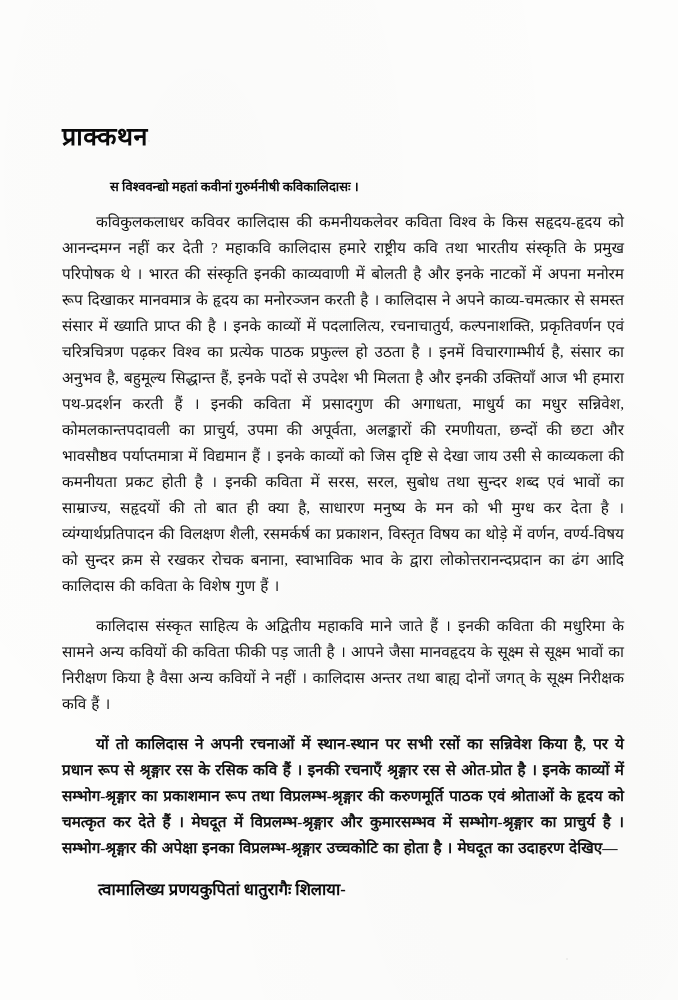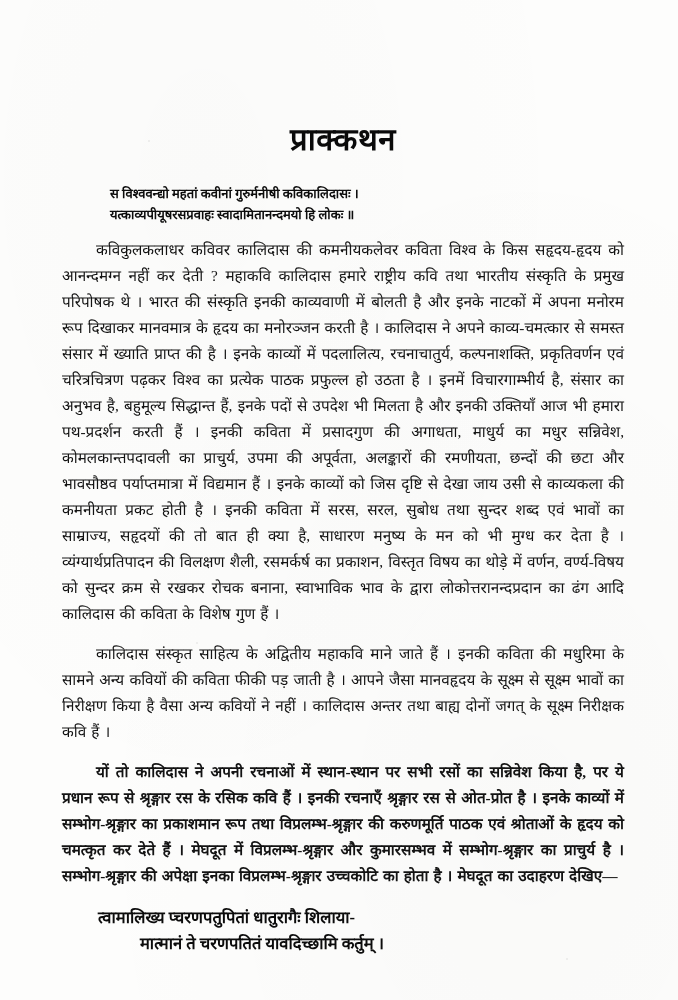--- a/index.html
+++ b/index.html
@@ -28,23 +28,22 @@
 
   .content {
     position: absolute;
     left: 62px;
     right: 54px;
     top: 124px;
   }
 
   
   .doc-title {
-    text-align: center;
     font-weight: bold;
-    font-size: 31px;
+    font-size: 25px;
     line-height: 1.05;
     letter-spacing: 0.5px;
     margin: 0 0 26px 0;
     color: #0a0a0a;
     text-rendering: optimizeLegibility;
   }
 
   
   .verse-block {
     margin: 0 0 12px 0;
@@ -102,32 +101,30 @@
 <body>
 
 <div class="page">
 
   <div class="content">
 
     <h1 class="doc-title">प्राक्कथन</h1>
 
     <div class="verse-block">
       <div class="verse-line">स विश्ववन्द्यो महतां कवीनां  गुरुर्मनीषी कविकालिदासः ।</div>
-      <div class="verse-line">यत्काव्यपीयूषरसप्रवाहः स्वादामितानन्दमयो हि लोकः ॥</div>
     </div>
 
     <p class="para indent">कविकुलकलाधर कविवर कालिदास की कमनीयकलेवर कविता विश्व के किस सहृदय-हृदय को आनन्दमग्न नहीं कर देती ? महाकवि कालिदास हमारे राष्ट्रीय कवि तथा भारतीय संस्कृति के प्रमुख परिपोषक थे । भारत की संस्कृति इनकी काव्यवाणी में बोलती है और इनके नाटकों में अपना मनोरम रूप दिखाकर मानवमात्र के हृदय का मनोरञ्जन करती है । कालिदास ने अपने काव्य-चमत्कार से समस्त संसार में ख्याति प्राप्त की है । इनके काव्यों में पदलालित्य, रचनाचातुर्य, कल्पनाशक्ति, प्रकृतिवर्णन एवं चरित्रचित्रण पढ़कर विश्व का प्रत्येक पाठक प्रफुल्ल हो उठता है । इनमें विचारगाम्भीर्य है, संसार का अनुभव है, बहुमूल्य सिद्धान्त हैं, इनके पदों से उपदेश भी मिलता है और इनकी उक्तियाँ आज भी हमारा पथ-प्रदर्शन करती हैं । इनकी कविता में प्रसादगुण की अगाधता, माधुर्य का मधुर सन्निवेश, कोमलकान्तपदावली का प्राचुर्य, उपमा की अपूर्वता, अलङ्कारों की रमणीयता, छन्दों की छटा और भावसौष्ठव पर्याप्तमात्रा में विद्यमान हैं । इनके काव्यों को जिस दृष्टि से देखा जाय उसी से काव्यकला की कमनीयता प्रकट होती है । इनकी कविता में सरस, सरल, सुबोध तथा सुन्दर शब्द एवं भावों का साम्राज्य, सहृदयों की तो बात ही क्या है, साधारण मनुष्य के मन को भी मुग्ध कर देता है । व्यंग्यार्थप्रतिपादन की विलक्षण शैली, रसमर्कर्ष का प्रकाशन, विस्तृत विषय का थोड़े में वर्णन, वर्ण्य-विषय को सुन्दर क्रम से रखकर रोचक बनाना, स्वाभाविक भाव के द्वारा लोकोत्तरानन्दप्रदान का ढंग आदि कालिदास की कविता के विशेष गुण हैं ।</p>
 
     <p class="para indent">कालिदास संस्कृत साहित्य के अद्वितीय महाकवि माने जाते हैं । इनकी कविता की मधुरिमा के सामने अन्य कवियों की कविता फीकी पड़ जाती है । आपने जैसा मानवहृदय के सूक्ष्म से सूक्ष्म भावों का निरीक्षण किया है वैसा अन्य कवियों ने नहीं । कालिदास अन्तर तथा बाह्य दोनों जगत् के सूक्ष्म निरीक्षक कवि हैं ।</p>
 
     <p class="para indent last-of-group">यों तो कालिदास ने अपनी रचनाओं में स्थान-स्थान पर सभी रसों का सन्निवेश किया है, पर ये प्रधान रूप से श्रृङ्गार रस के रसिक कवि हैं । इनकी रचनाएँ श्रृङ्गार रस से ओत-प्रोत है । इनके काव्यों में सम्भोग-श्रृङ्गार का प्रकाशमान रूप तथा विप्रलम्भ-श्रृङ्गार की करुणमूर्ति पाठक एवं श्रोताओं के हृदय को चमत्कृत कर देते हैं । मेघदूत में विप्रलम्भ-श्रृङ्गार और कुमारसम्भव में सम्भोग-श्रृङ्गार का प्राचुर्य है । सम्भोग-श्रृङ्गार की अपेक्षा इनका विप्रलम्भ-श्रृङ्गार उच्चकोटि का होता है । मेघदूत का उदाहरण देखिए—</p>
 
     <div class="quote-block">
-      <div class="quote-line l1">त्वामालिख्य प्चरणपतुपितां धातुरागैः शिलाया-</div>
-      <div class="quote-line l2">मात्मानं ते चरणपतितं यावदिच्छामि कर्तुम् ।</div>
+      <div class="quote-line l1">त्वामालिख्य प्रणयकुपितां धातुरागैः शिलाया-</div>
     </div>
 
   </div>
 
   <span class="speckle" style="left:148px;top:140px;width:2px;height:2px;"></span>
   <span class="speckle" style="left:196px;top:642px;width:2px;height:2px;"></span>
   <span class="speckle" style="left:566px;top:958px;width:2px;height:2px;"></span>
 
 </div>
 

